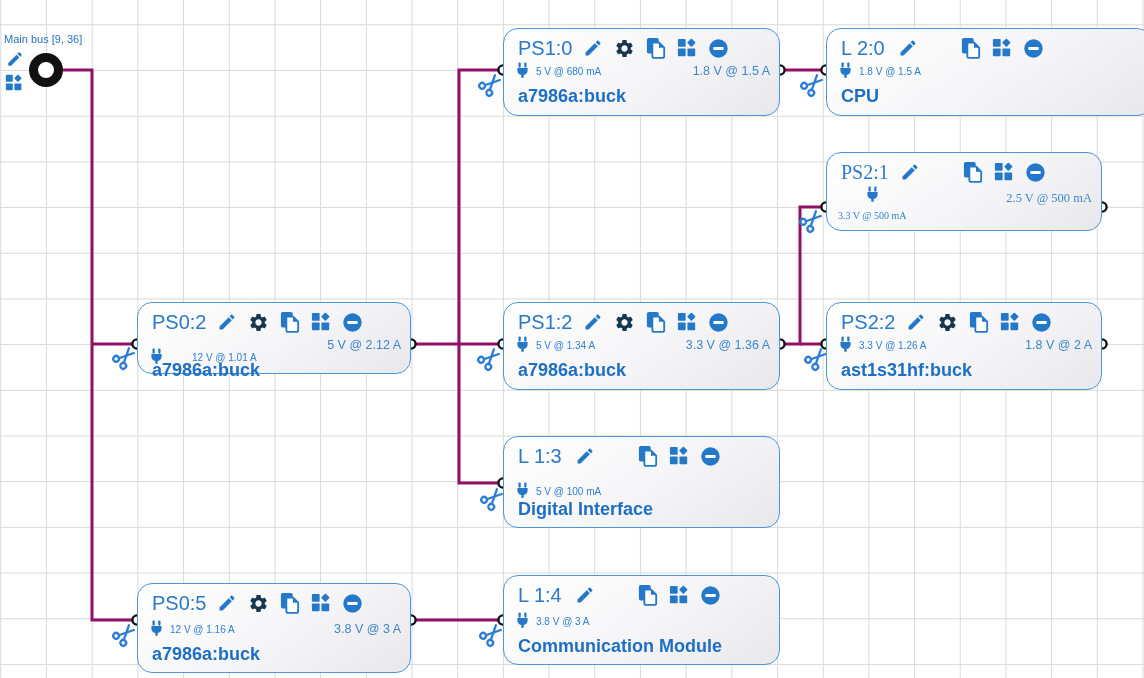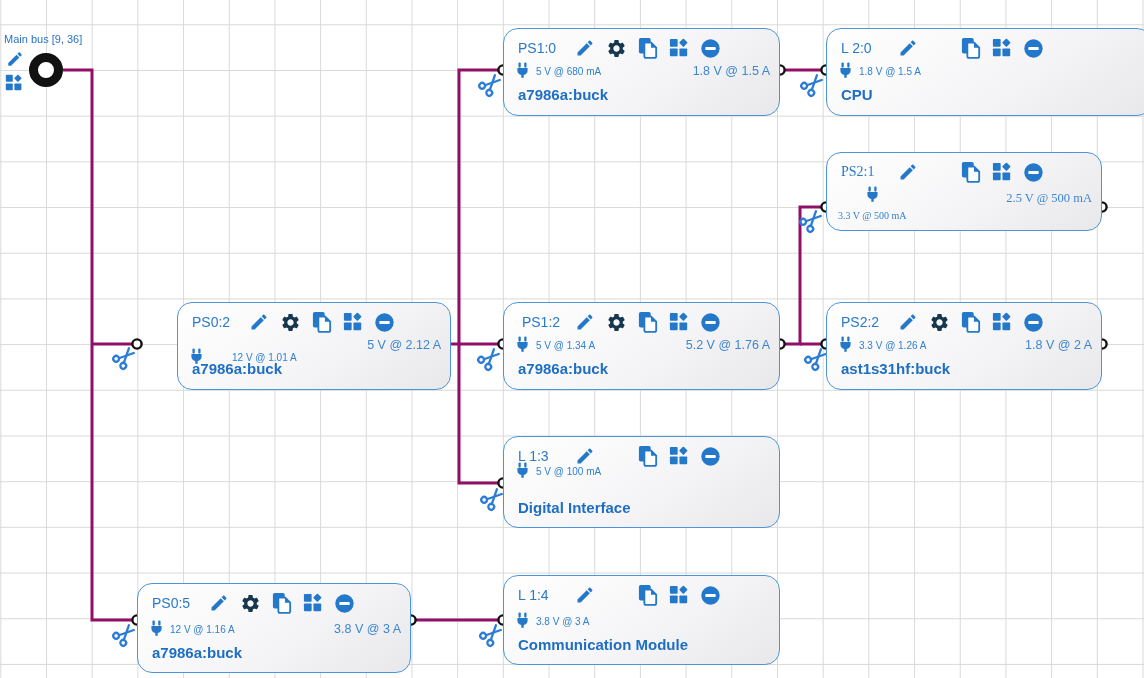--- a/index.html
+++ b/index.html
@@ -20,29 +20,29 @@
 
   .node{
     position:absolute; z-index:3; box-sizing:border-box;
     border:1.5px solid #4d94d8; border-radius:15px;
     background:linear-gradient(145deg,#ffffff 0%,#f5f5f7 55%,#e8e8eb 100%);
   }
   .title-row{
     position:absolute; left:14px; top:6px; right:8px; height:26px;
     display:flex; align-items:center; gap:11px;
   }
-  .node-title{font-size:14px; color:#2a79ca; min-width:46px; white-space:nowrap;}
+  .node-title{font-size:20px; color:#2a79ca; min-width:46px; white-space:nowrap;}
   .icon-btn{display:inline-flex; align-items:center; cursor:pointer; line-height:0;}
   .input-row{
     position:absolute; left:11px; height:24px;
     display:flex; align-items:center; gap:6px;
   }
   .vtext{font-size:10px; color:#3181d2; white-space:nowrap;}
   .component{
-    position:absolute; left:14px; font-size:15px; font-weight:bold; color:#1e6fc4; white-space:nowrap;
+    position:absolute; left:14px; font-size:18px; font-weight:bold; color:#1e6fc4; white-space:nowrap;
   }
   .output-label{
     position:absolute; right:9px; height:20px; display:flex; align-items:center;
     font-size:12.5px; color:#3e86cf; white-space:nowrap;
   }
 
   
   #main-bus{position:absolute; left:0; top:0; z-index:3;}
   .bus-label{position:absolute; left:4px; top:33px; font-size:11px; color:#2a72c5; white-space:nowrap;}
   .bus-edit{position:absolute; left:6px; top:50px; cursor:pointer; line-height:0;}
@@ -259,21 +259,21 @@
             <rect x="4.6" y="0.5" width="3.1" height="7" rx="1.4"></rect>
             <rect x="12.3" y="0.5" width="3.1" height="7" rx="1.4"></rect>
             <path d="M3.2 8 h13.6 v3.4 c0 3.2-2.2 5.5-5.2 6 v3.6 h-3.2 v-3.6 c-3-0.5-5.2-2.8-5.2-6 z"></path>
           </svg>
         </span>
         <span class="vtext">3.3 V @ 500 mA</span>
       </div>
 
       <div class="output-label" style="top: 35px;">2.5 V @ 500 mA</div>
     </div>
-    <div class="node" style="left: 137px; top: 302px; width: 274px; height: 88px; margin-left: 40px;">
+    <div class="node" style="left: 137px; top: 302px; width: 274px; height: 72px;">
       <div class="title-row">
         <span class="node-title">PS0:2</span>
         <span class="icon-btn">
           <svg width="20" height="20" viewBox="0 0 24 24" fill="#2478c9">
             <path d="M3 17.25V21h3.75L17.81 9.94l-3.75-3.75L3 17.25zM20.71 7.04c.39-.39.39-1.02 0-1.41l-2.34-2.34c-.39-.39-1.02-.39-1.41 0l-1.83 1.83 3.75 3.75 1.83-1.83z"></path>
           </svg>
         </span>
         <span class="icon-btn">
           <svg width="21" height="21" viewBox="0 0 24 24" fill="#17374e">
             <path d="M19.14,12.94c0.04-0.3,0.06-0.61,0.06-0.94c0-0.32-0.02-0.64-0.07-0.94l2.03-1.58c0.18-0.14,0.23-0.41,0.12-0.61 l-1.92-3.32c-0.12-0.22-0.37-0.29-0.59-0.22l-2.39,0.96c-0.5-0.38-1.03-0.7-1.62-0.94L14.4,2.81c-0.04-0.24-0.24-0.41-0.48-0.41 h-3.84c-0.24,0-0.43,0.17-0.47,0.41L9.25,5.35C8.66,5.59,8.12,5.92,7.63,6.29L5.24,5.33c-0.22-0.08-0.47,0-0.59,0.22L2.74,8.87 C2.62,9.08,2.66,9.34,2.86,9.48l2.03,1.58C4.84,11.36,4.8,11.69,4.8,12s0.02,0.64,0.07,0.94l-2.03,1.58 c-0.18,0.14-0.23,0.41-0.12,0.61l1.92,3.32c0.12,0.22,0.37,0.29,0.59,0.22l2.39-0.96c0.5,0.38,1.03,0.7,1.62,0.94l0.36,2.54 c0.05,0.24,0.24,0.41,0.48,0.41h3.84c0.24,0,0.44-0.17,0.47-0.41l0.36-2.54c0.59-0.24,1.13-0.56,1.62-0.94l2.39,0.96 c0.22,0.08,0.47,0,0.59-0.22l1.92-3.32c0.12-0.22,0.07-0.47-0.12-0.61L19.14,12.94z M12,15.6c-1.98,0-3.6-1.62-3.6-3.6 s1.62-3.6,3.6-3.6s3.6,1.62,3.6,3.6S13.98,15.6,12,15.6z"></path>
@@ -353,21 +353,21 @@
         <span class="icon-btn">
           <svg width="15" height="18" viewBox="0 0 20 24" fill="#2478c9">
             <rect x="4.6" y="0.5" width="3.1" height="7" rx="1.4"></rect>
             <rect x="12.3" y="0.5" width="3.1" height="7" rx="1.4"></rect>
             <path d="M3.2 8 h13.6 v3.4 c0 3.2-2.2 5.5-5.2 6 v3.6 h-3.2 v-3.6 c-3-0.5-5.2-2.8-5.2-6 z"></path>
           </svg>
         </span>
         <span class="vtext">5 V @ 1.34 A</span>
       </div>
       <div class="component" style="top: 57px;">a7986a:buck</div>
-      <div class="output-label" style="top: 32px;">5.2 V @ 1.76 A</div>
+      <div class="output-label" style="top: 32px;">3.3 V @ 1.36 A</div>
     </div>
     <div class="node" style="left: 826px; top: 302px; width: 276px; height: 88px;">
       <div class="title-row">
         <span class="node-title">PS2:2</span>
         <span class="icon-btn">
           <svg width="20" height="20" viewBox="0 0 24 24" fill="#2478c9">
             <path d="M3 17.25V21h3.75L17.81 9.94l-3.75-3.75L3 17.25zM20.71 7.04c.39-.39.39-1.02 0-1.41l-2.34-2.34c-.39-.39-1.02-.39-1.41 0l-1.83 1.83 3.75 3.75 1.83-1.83z"></path>
           </svg>
         </span>
         <span class="icon-btn">
@@ -438,21 +438,21 @@
             <rect x="12.4" y="1.8" width="6.8" height="6.8" rx="1" transform="rotate(45 15.8 5.2)"></rect>
           </svg>
         </span>
         <span class="icon-btn">
           <svg width="21" height="21" viewBox="0 0 24 24">
             <circle cx="12" cy="12" r="10.5" fill="#2478c9"></circle>
             <rect x="6" y="10.4" width="12" height="3.2" rx="1" fill="#ffffff"></rect>
           </svg>
         </span>
       </div>
-      <div class="input-row" style="top: 22px;">
+      <div class="input-row" style="top: 42px;">
         <span class="icon-btn">
           <svg width="15" height="18" viewBox="0 0 20 24" fill="#2478c9">
             <rect x="4.6" y="0.5" width="3.1" height="7" rx="1.4"></rect>
             <rect x="12.3" y="0.5" width="3.1" height="7" rx="1.4"></rect>
             <path d="M3.2 8 h13.6 v3.4 c0 3.2-2.2 5.5-5.2 6 v3.6 h-3.2 v-3.6 c-3-0.5-5.2-2.8-5.2-6 z"></path>
           </svg>
         </span>
         <span class="vtext">5 V @ 100 mA</span>
       </div>
       <div class="component" style="top: 62px;">Digital Interface</div>

